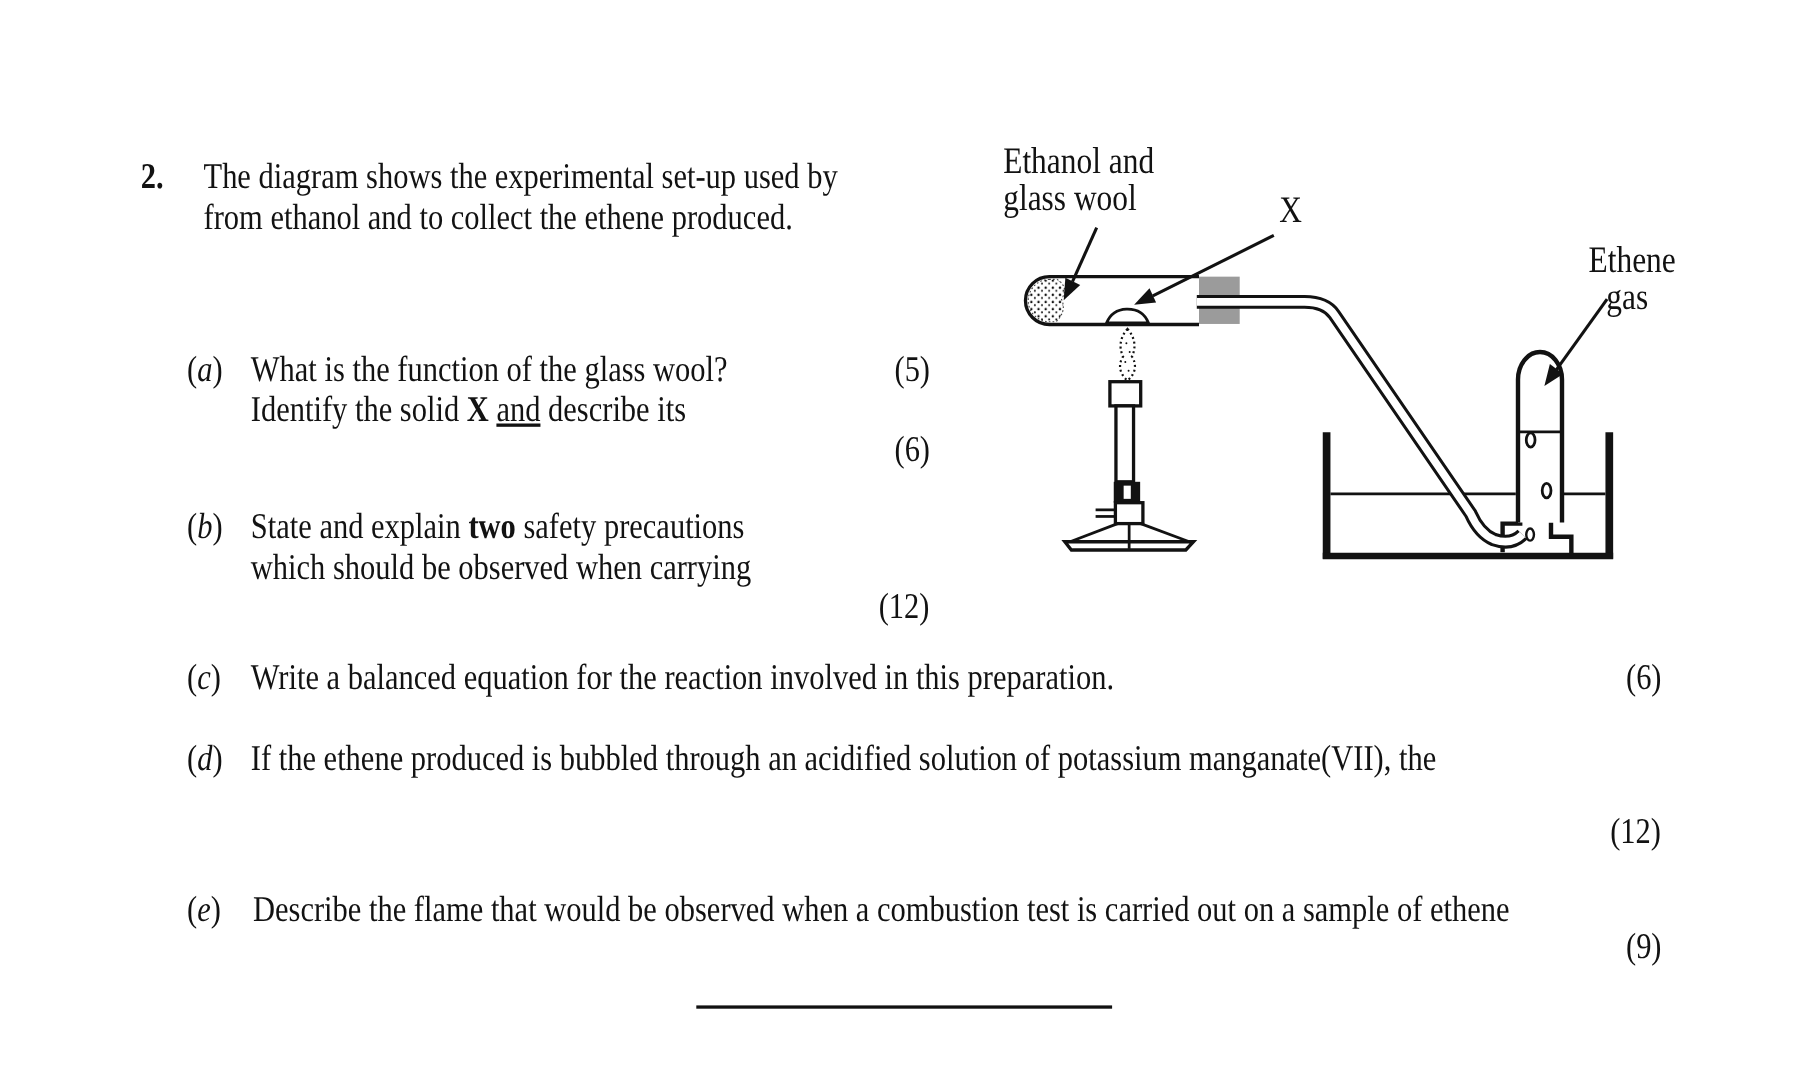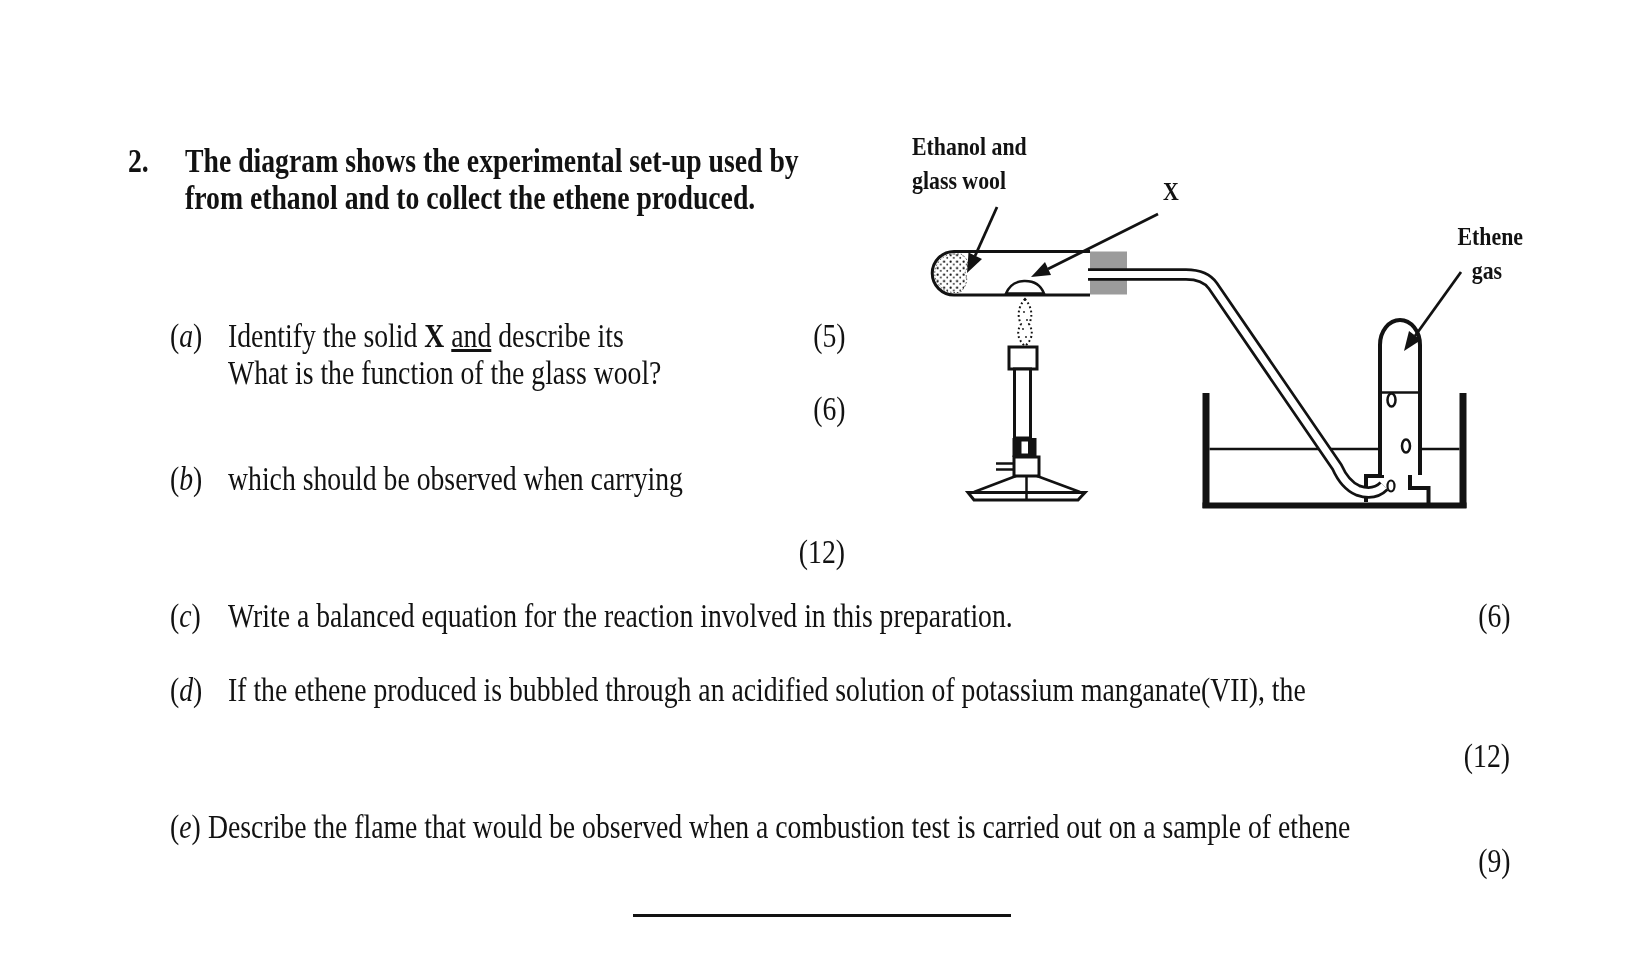--- a/index.html
+++ b/index.html
@@ -1,58 +1,59 @@
 <!DOCTYPE html>
 <html><head>
 <meta charset="utf-8">
 <style>
   html,body{margin:0;padding:0;background:#fff;}
   #page{position:relative;width:1648px;height:976px;background:#ffffff;overflow:hidden;
         font-family:"Liberation Serif","DejaVu Serif",serif;color:#121212;}
-  .txt{font-size:33px;line-height:37px;white-space:nowrap;font-weight:bold;}
+  .txt{font-size:33px;line-height:37px;white-space:nowrap;}
   .scx{display:inline-block;transform:scaleX(0.84);transform-origin:0 0;white-space:nowrap;}
   .scxr{display:inline-block;transform:scaleX(0.84);transform-origin:100% 0;white-space:nowrap;}
   .b{font-weight:bold;} .i{font-style:italic;} .u{text-decoration:underline;}
   .part{position:absolute;font-size:33px;}
   .plabel{position:absolute;left:0;top:0;}
   .pbody{position:absolute;left:58px;top:0;}
   .pline{white-space:nowrap;}
   .mark{position:absolute;text-align:right;font-size:33px;}
   .markAB{width:130px;right:803px;}
   .markCDE{width:130px;right:138px;}
-  .dlabel{position:absolute;font-weight:bold;font-size:26px;line-height:34px;}
+  .dlabel{position:absolute;font-weight:normal;font-size:34px;line-height:34px;}
   #footer-rule{position:absolute;left:633px;top:914px;width:378px;height:3px;background:#121212;}
   svg{position:absolute;}
 </style>
 </head>
 <body>
 
 <div id="page">
 
   <div class="part" style="left:128px;top:143px;">
     <div class="plabel txt b"><span class="scx">2.</span></div>
     <div class="pbody" style="left:57px;">
       <div class="pline txt"><span class="scx">The diagram shows the experimental set-up used by</span></div>
       <div class="pline txt"><span class="scx">from ethanol and to collect the ethene produced.</span></div>
     </div>
   </div>
 
   <div class="part" style="left:170px;top:318px;line-height:36.5px;">
     <div class="plabel"><span class="scx"><span>(</span><span class="i">a</span><span>)</span></span></div>
     <div class="pbody">
+      <div class="pline"><span class="scx"><span>What is the function of the glass wool?</span></span></div>
       <div class="pline"><span class="scx"><span>Identify the solid </span><span class="b">X</span><span> </span><span class="u">and</span><span> describe its</span></span></div>
-      <div class="pline"><span class="scx"><span>What is the function of the glass wool?</span></span></div>
     </div>
   </div>
   <div class="mark markAB" style="top:318px;line-height:36.5px;"><span class="scxr">(5)</span></div>
   <div class="mark markAB" style="top:391px;line-height:36.5px;"><span class="scxr">(6)</span></div>
 
   <div class="part" style="left:170px;top:461px;line-height:36.5px;">
     <div class="plabel"><span class="scx"><span>(</span><span class="i">b</span><span>)</span></span></div>
     <div class="pbody">
+      <div class="pline"><span class="scx"><span>State and explain </span><span class="b">two</span><span> safety precautions</span></span></div>
       <div class="pline"><span class="scx"><span>which should be observed when carrying</span></span></div>
     </div>
   </div>
   <div class="mark markAB" style="top:534px;line-height:36.5px;"><span class="scxr">(12)</span></div>
 
   <div class="part" style="left:170px;top:599px;line-height:34px;">
     <div class="plabel"><span class="scx"><span>(</span><span class="i">c</span><span>)</span></span></div>
     <div class="pbody">
       <div class="pline"><span class="scx"><span>Write a balanced equation for the reaction involved in this preparation.</span></span></div>
     </div>
@@ -62,21 +63,21 @@
   <div class="part" style="left:170px;top:674px;line-height:33px;">
     <div class="plabel"><span class="scx"><span>(</span><span class="i">d</span><span>)</span></span></div>
     <div class="pbody">
       <div class="pline"><span class="scx"><span>If the ethene produced is bubbled through an acidified solution of potassium manganate(VII), the</span></span></div>
     </div>
   </div>
   <div class="mark markCDE" style="top:740px;line-height:33px;"><span class="scxr">(12)</span></div>
 
   <div class="part" style="left:170px;top:810px;line-height:34px;">
     <div class="plabel"><span class="scx"><span>(</span><span class="i">e</span><span>)</span></span></div>
-    <div class="pbody" style="left:38px;">
+    <div class="pbody" style="left:60px;">
       <div class="pline"><span class="scx"><span>Describe the flame that would be observed when a combustion test is carried out on a sample of ethene</span></span></div>
     </div>
   </div>
   <div class="mark markCDE" style="top:844px;line-height:34px;"><span class="scxr">(9)</span></div>
 
   <div id="footer-rule"></div>
 
   <div class="dlabel" style="left:912px;top:130px;">
     <div><span class="scx">Ethanol and</span></div>
     <div><span class="scx">glass wool</span></div>

